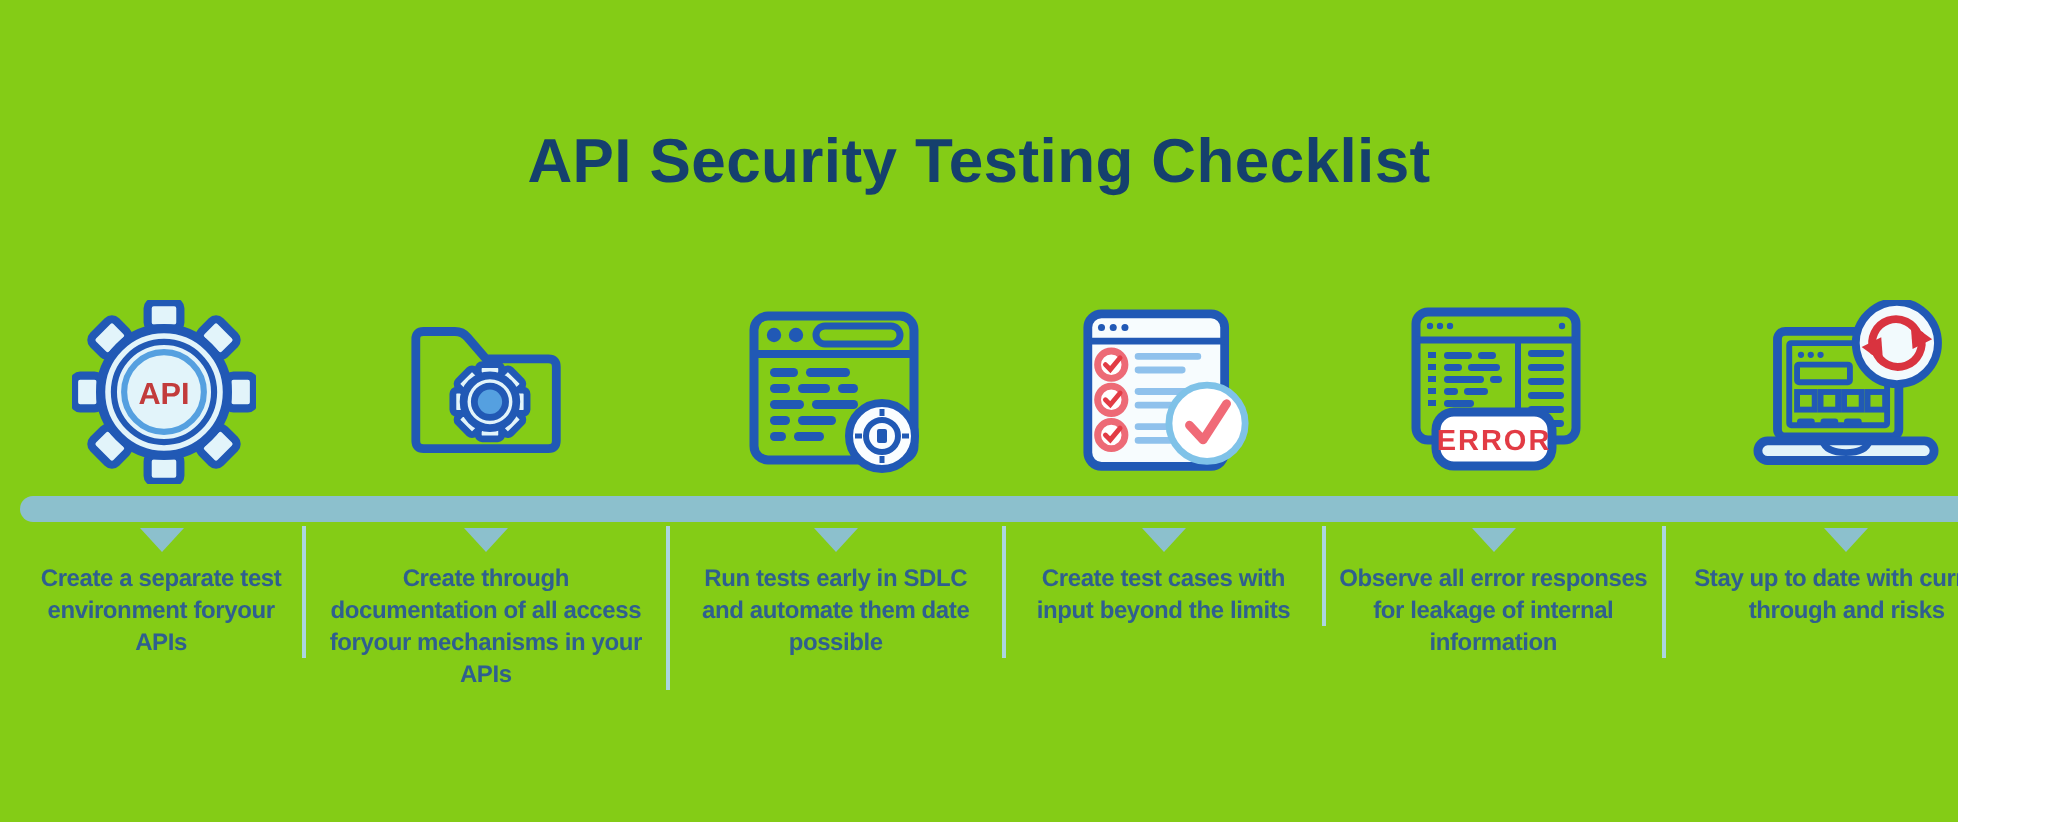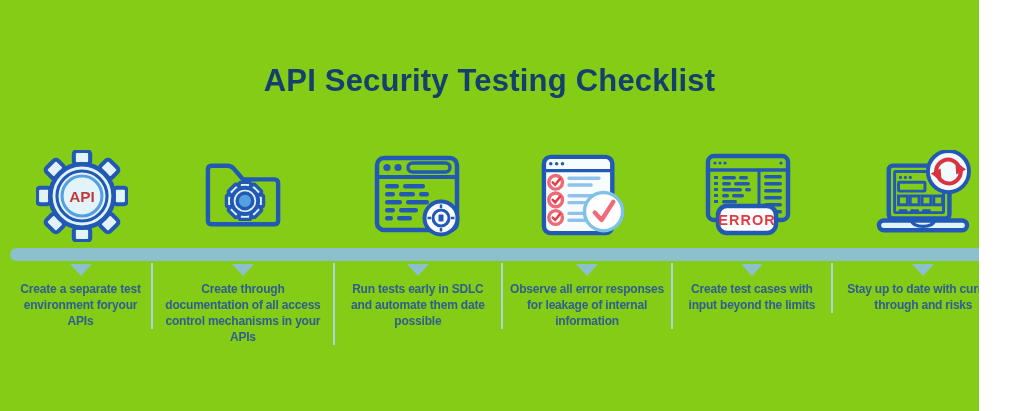--- a/index.html
+++ b/index.html
@@ -219,33 +219,33 @@
 
   <div class="timeline-bar"></div>
 
   <div class="labels-row">
     <div class="lcol c1 divider">
       <div class="tri"></div>
       <div class="step-label">Create a separate test environment foryour APIs</div>
     </div>
     <div class="lcol c2 divider">
       <div class="tri"></div>
-      <div class="step-label">Create through documentation of all access control mechanisms in your APIs</div>
+      <div class="step-label">Create through documentation of all access foryour mechanisms in your APIs</div>
     </div>
     <div class="lcol c3 divider">
       <div class="tri"></div>
       <div class="step-label">Run tests early in SDLC and automate them date possible</div>
     </div>
+    <div class="lcol c4 divider">
+      <div class="tri"></div>
+      <div class="step-label">Create test cases with input beyond the limits</div>
+    </div>
     <div class="lcol c5 divider">
       <div class="tri"></div>
       <div class="step-label">Observe all error responses for leakage of internal information</div>
     </div>
-    <div class="lcol c4 divider">
-      <div class="tri"></div>
-      <div class="step-label">Create test cases with input beyond the limits</div>
-    </div>
     <div class="lcol c6">
       <div class="tri"></div>
       <div class="step-label">Stay up to date with current through and risks</div>
     </div>
   </div>
 
 </div>
 
 </body></html>

